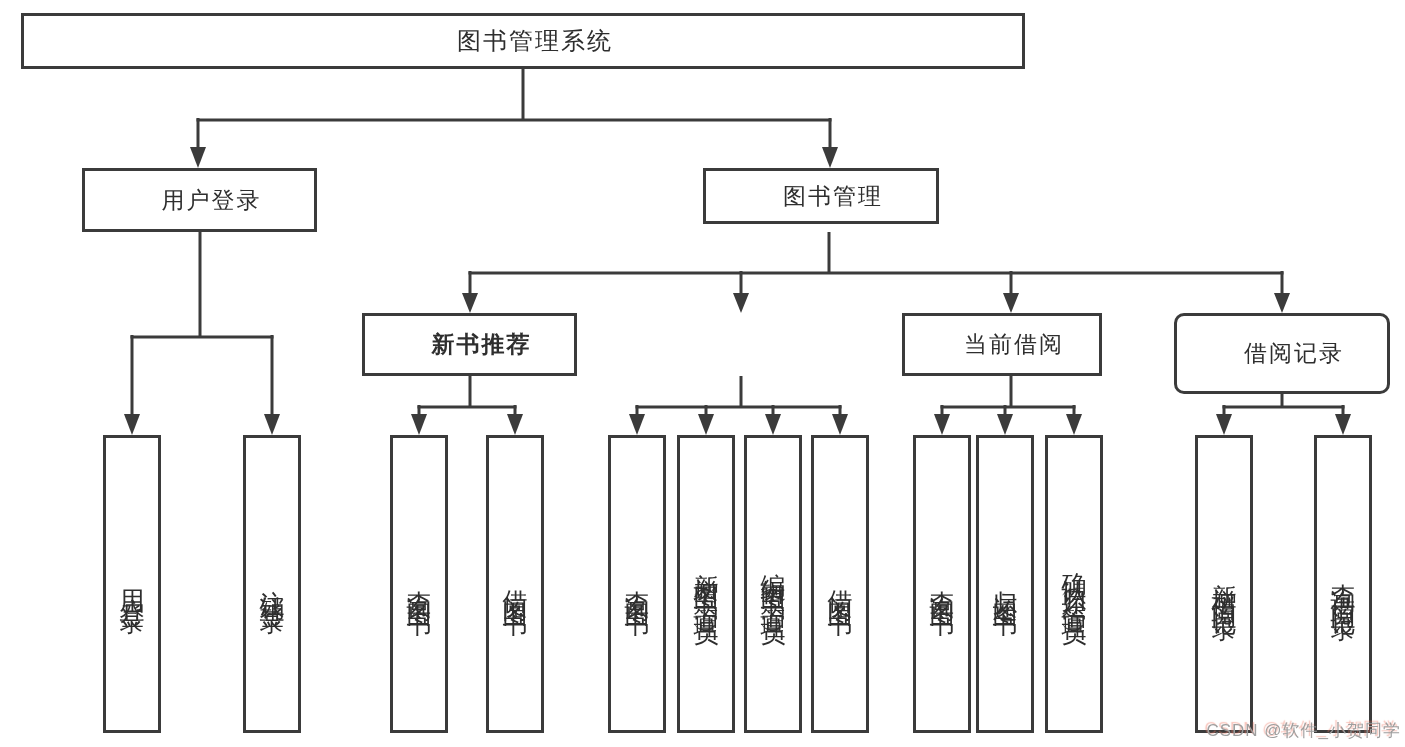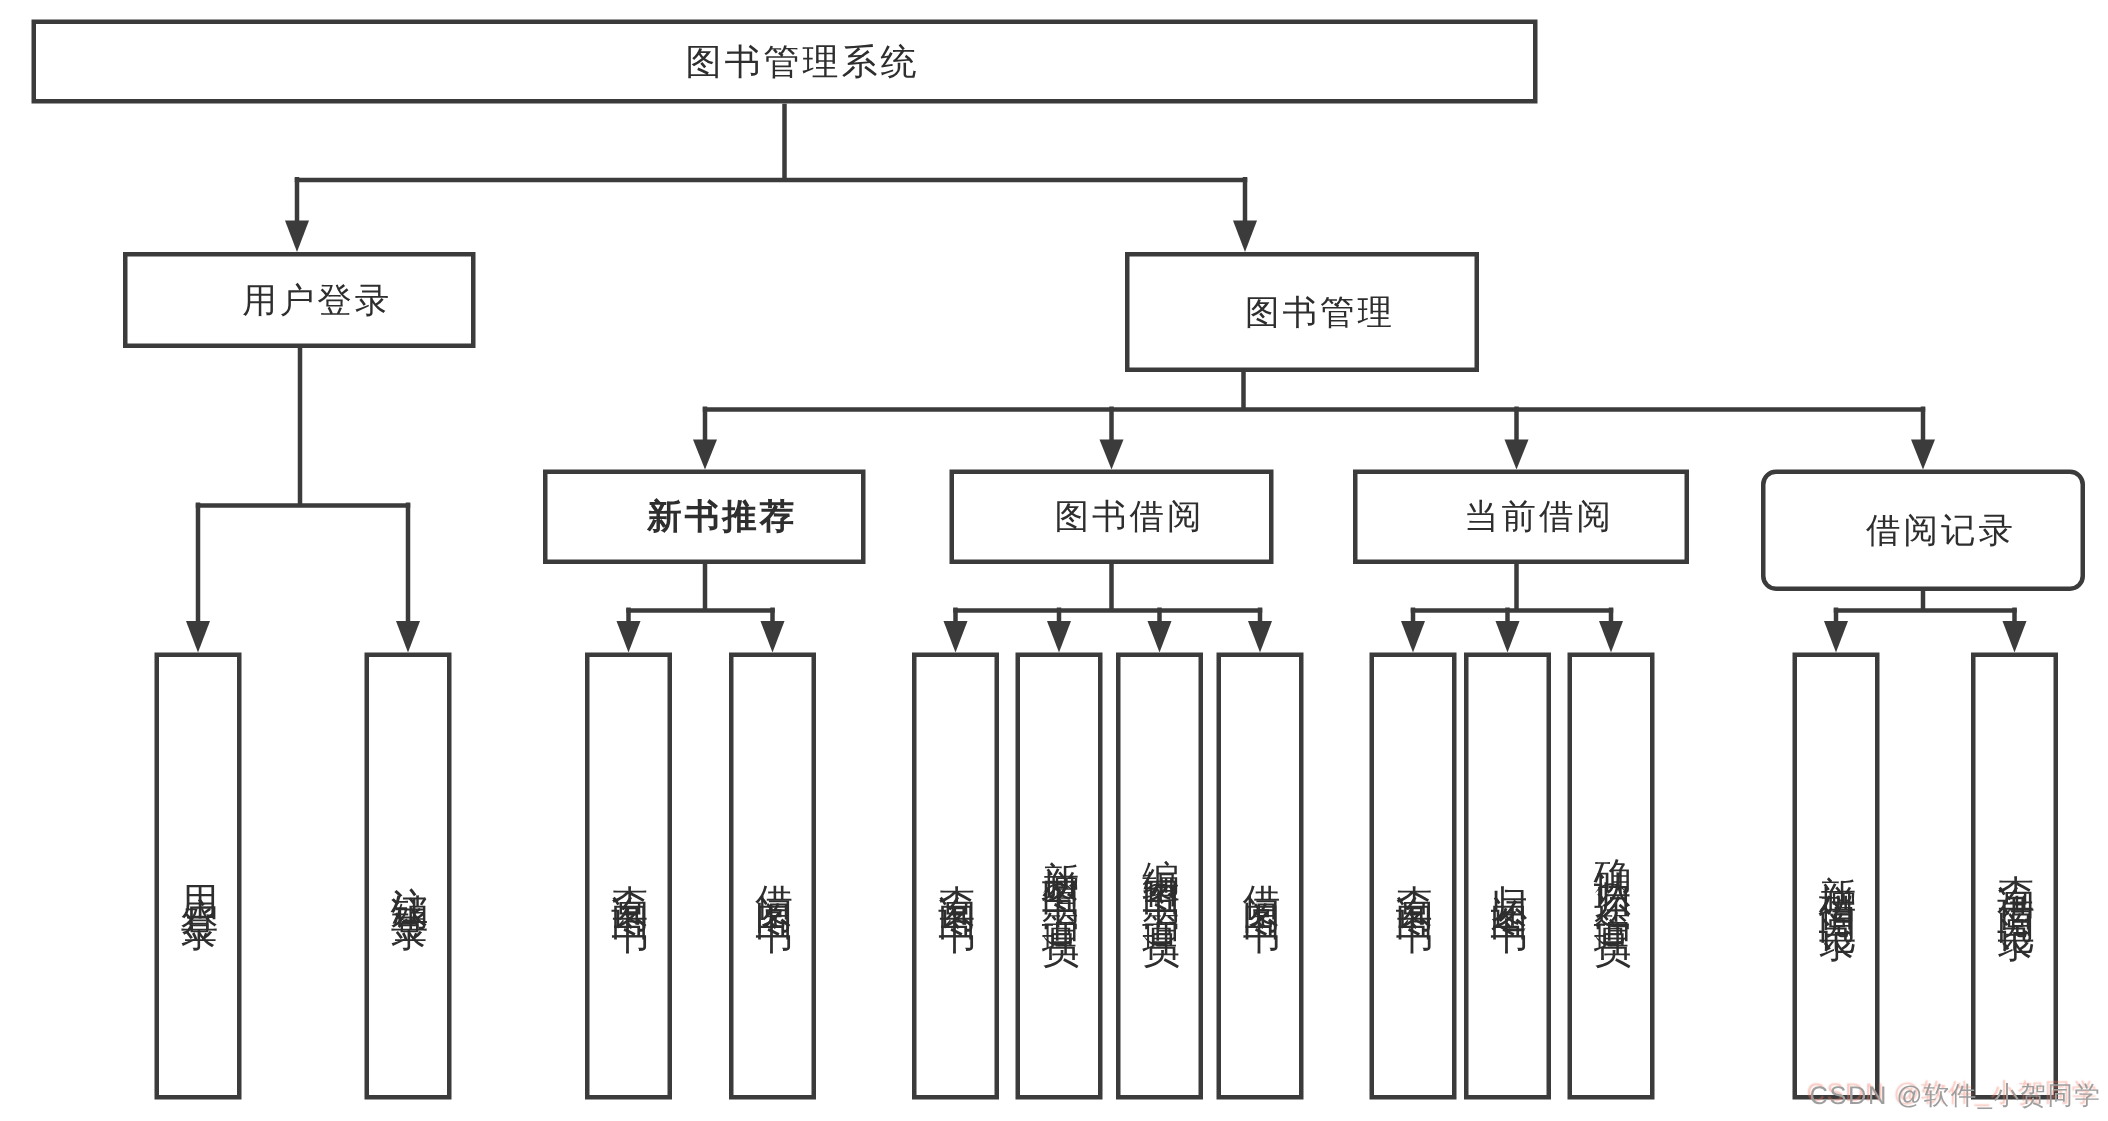--- a/index.html
+++ b/index.html
@@ -115,25 +115,24 @@
     <line x1="1222.5" y1="407" x2="1344.5" y2="407"></line>
     <line x1="1224" y1="405" x2="1224" y2="418"></line>
     <polygon points="1216,414 1232,414 1224,435"></polygon>
     <line x1="1343" y1="405" x2="1343" y2="418"></line>
     <polygon points="1335,414 1351,414 1343,435"></polygon>
   </svg>
 
   <div class="box title-box" style="left:21px; top:13px; width:1004px; height:56px;">图书管理系统</div>
 
   <div class="box" style="left:82px; top:168px; width:235px; height:64px;">用户登录</div>
-  <div class="box" style="left:750px; top:168px; width:236px; height:80px;">图书管理</div>
+  <div class="box" style="left:703px; top:168px; width:236px; height:56px;">图书管理</div>
 
   <div class="box" style="left:362px; top:313px; width:215px; height:63px;font-weight:bold;">新书推荐</div>
-  <div class="box" style="left:633px; top:313px; width:216px; height:63px;">图书借阅</div>
-  <div class="box" style="left:902px; top:313px; width:224px; height:63px;">当前借阅</div>
+  <div class="box" style="left:902px; top:313px; width:200px; height:63px;">当前借阅</div>
   <div class="box" style="left:1174px; top:313px; width:216px; height:81px;border-radius:10px;">借阅记录</div>
 
   <div class="box vbox" style="left:103px; top:435px; width:58px; height:298px;">用户登录</div>
   <div class="box vbox" style="left:243px; top:435px; width:58px; height:298px;">注销登录</div>
 
   <div class="box vbox" style="left:390px; top:435px; width:58px; height:298px;">查询图书</div>
   <div class="box vbox" style="left:486px; top:435px; width:58px; height:298px;">借阅图书</div>
 
   <div class="box vbox" style="left:608px; top:435px; width:58px; height:298px;">查询图书</div>
   <div class="box vbox" style="left:677px; top:435px; width:58px; height:298px;">新增图书（管理员）</div>

